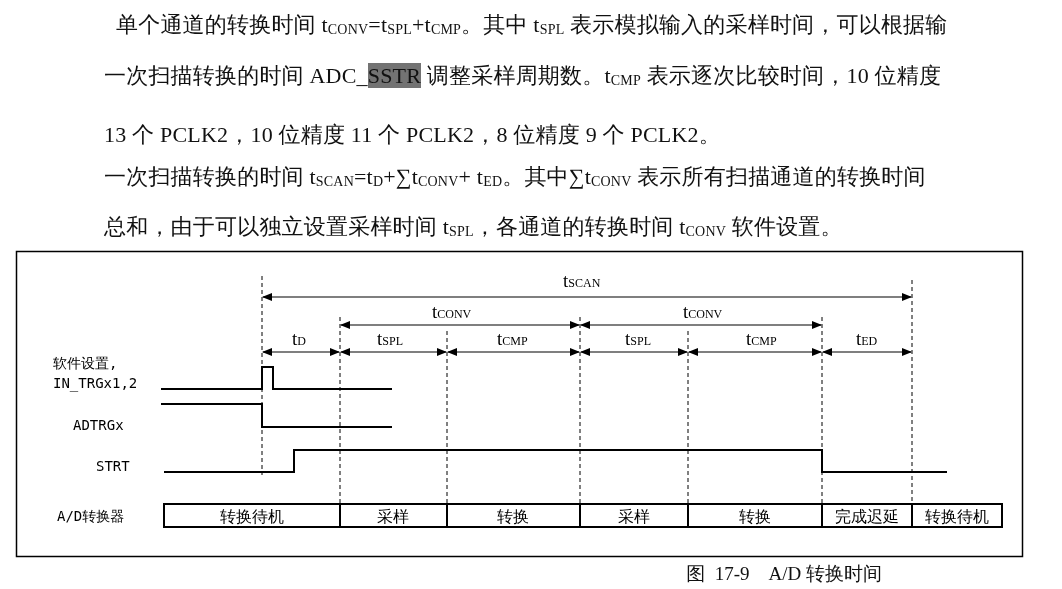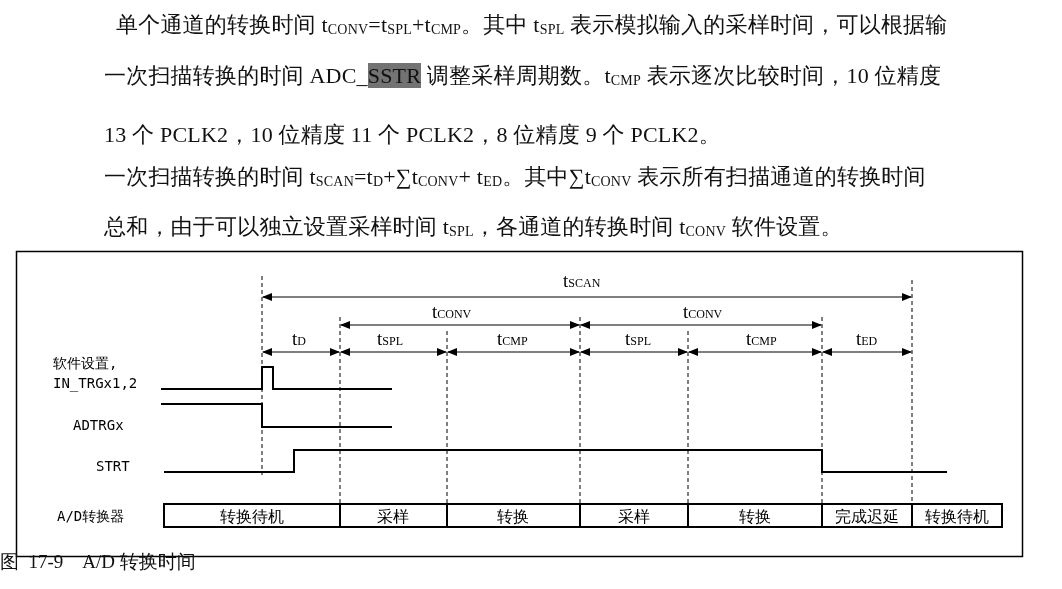--- a/index.html
+++ b/index.html
@@ -1,21 +1,21 @@
 <!DOCTYPE html>
 <html><head>
 <meta charset="utf-8">
 <style>
   html,body{margin:0;padding:0;background:#fff;}
   body{width:1062px;height:589px;position:relative;overflow:hidden;font-family:"Liberation Serif","DejaVu Serif",serif;color:#111;}
   .para{position:absolute;left:104px;font-size:22px;line-height:22px;white-space:nowrap;letter-spacing:0.2px;}
   .para sub{font-size:14px;vertical-align:-2px;line-height:0;}
   .hl{background:#737373;}
   #diagram{position:absolute;left:0;top:0;}
-  .caption{position:absolute;left:0;width:882px;top:551px;text-align:left;font-size:19px;line-height:22px;}
+  .caption{position:absolute;left:0;width:882px;top:563px;text-align:right;font-size:19px;line-height:22px;}
 </style>
 </head>
 <body>
 
 <div class="para" style="top:14px;margin-left:12px;">
   <span>单个通道的转换时间 t</span><sub>CONV</sub><span>=t</span><sub>SPL</sub><span>+t</span><sub>CMP</sub><span>。其中 t</span><sub>SPL</sub><span> 表示模拟输入的采样时间，可以根据输</span>
 </div>
 <div class="para" style="top:65px;">
   <span>一次扫描转换的时间 ADC_</span><span class="hl">SSTR</span><span> 调整采样周期数。t</span><sub>CMP</sub><span> 表示逐次比较时间，10 位精度</span>
 </div>

